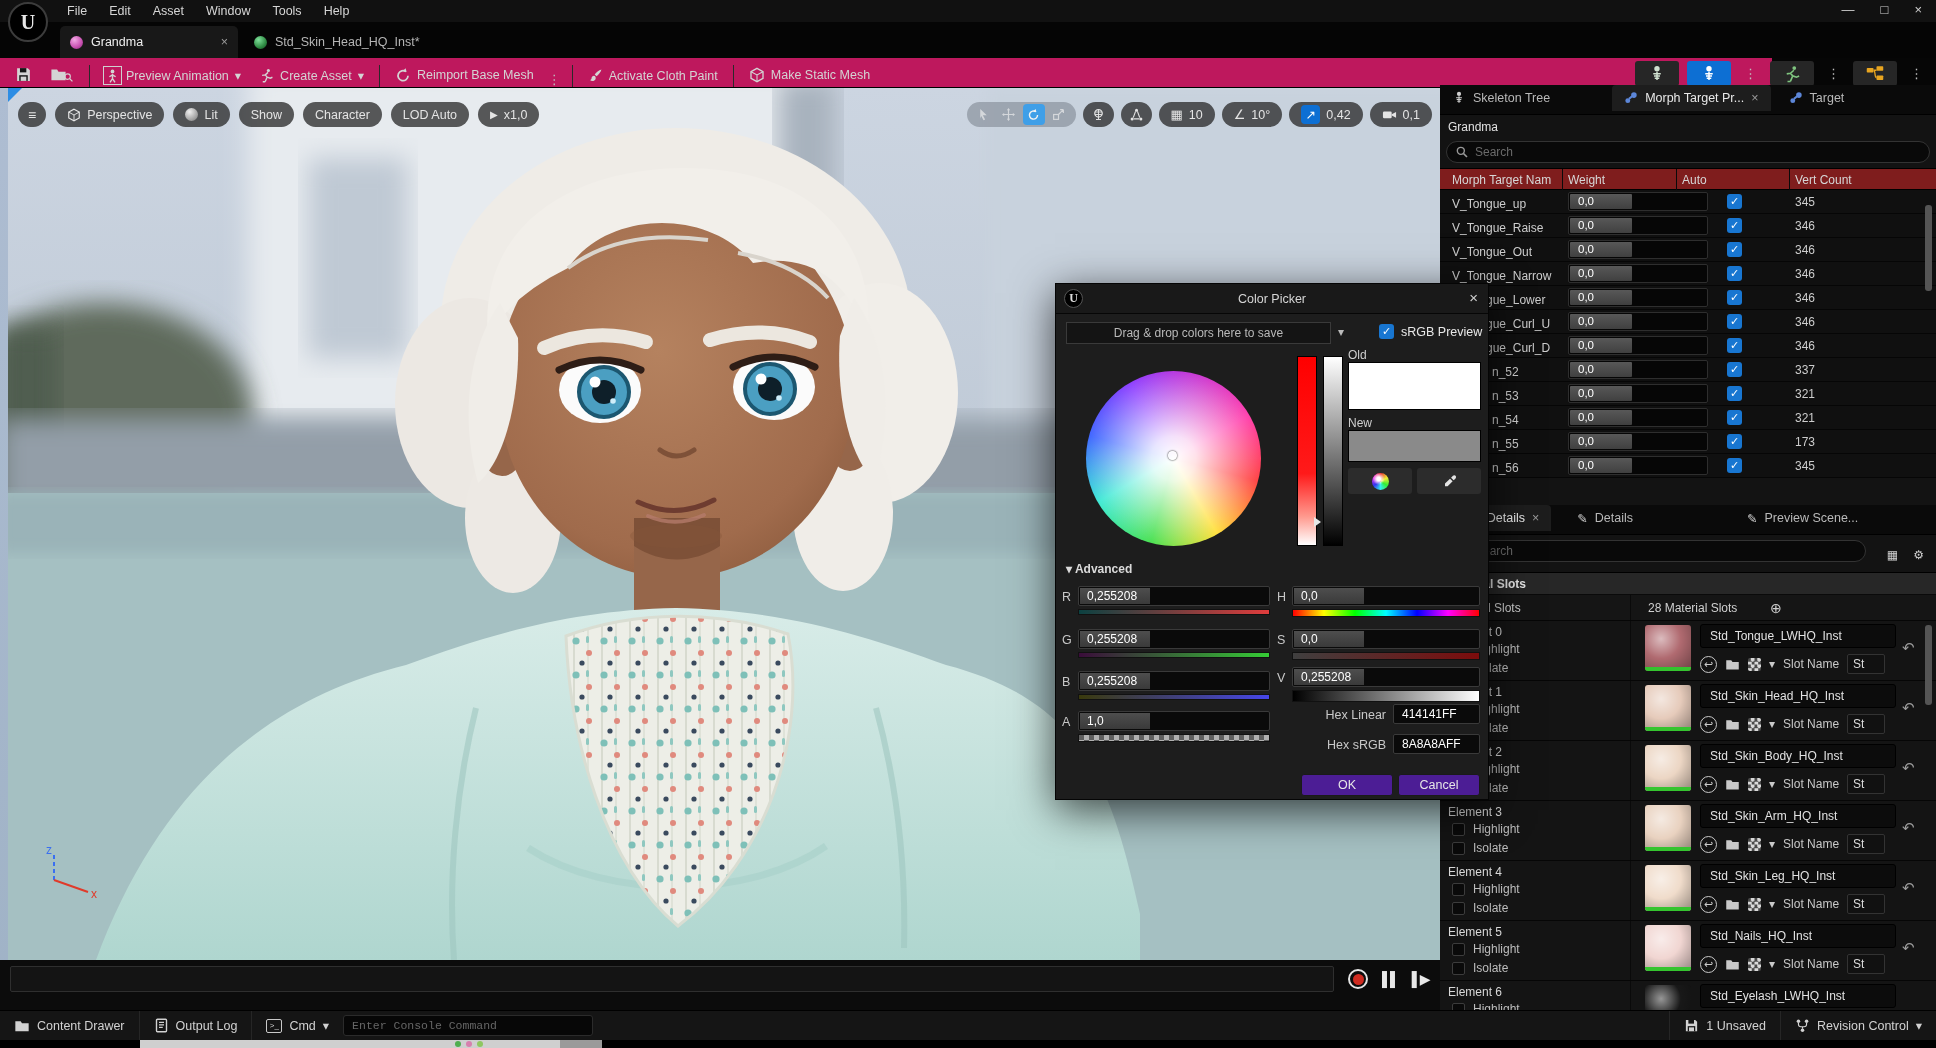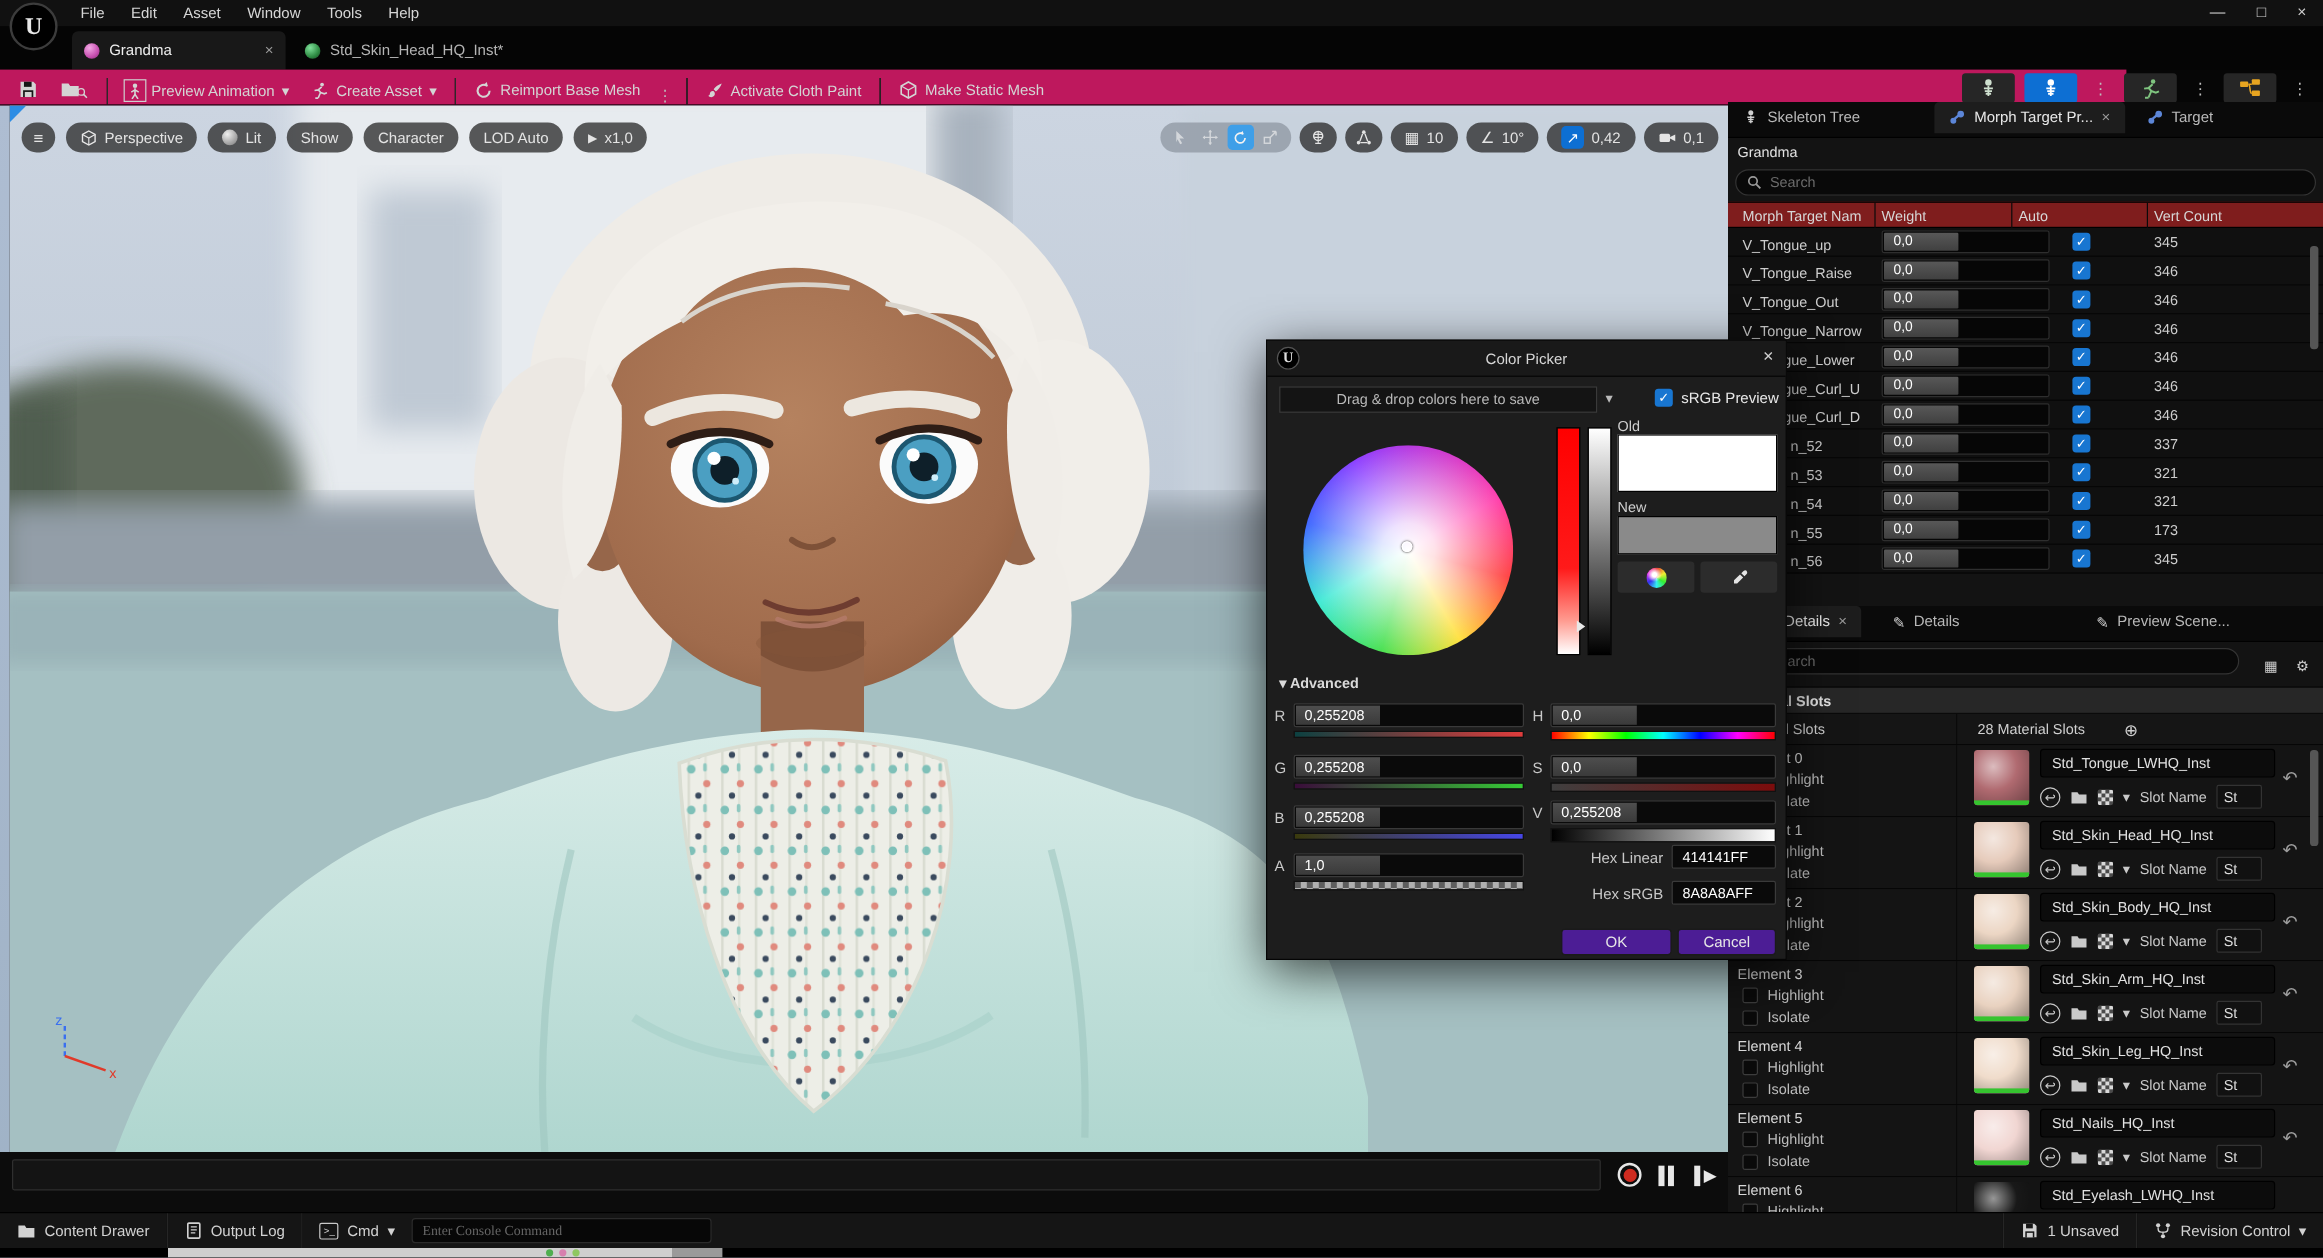--- a/index.html
+++ b/index.html
@@ -40,21 +40,21 @@
   #timeline{position:absolute;left:0;top:960px;width:1440px;height:50px;background:#0c0c0c}
   #scrub{position:absolute;left:10px;top:6px;width:1324px;height:26px;background:#141414;border:1px solid #2f2f2f;border-radius:2px}
   #transport{position:absolute;left:1348px;top:6px;display:flex;align-items:center;gap:14px;height:26px}
   #rec{width:20px;height:20px;border-radius:50%;border:2px solid #e6e6e6;display:flex;align-items:center;justify-content:center}
   #rec i{width:11px;height:11px;border-radius:50%;background:#cf2b20}
   .bars{color:#e8e8e8;font-size:14px;letter-spacing:-2px}
   
   #statusbar{position:absolute;left:0;top:1010px;width:1936px;height:30px;background:#151515;border-top:1px solid #000;display:flex;align-items:center}
   .sb-item{display:flex;align-items:center;gap:7px;color:#d2d2d2;font-size:12.5px;padding:0 14px;height:100%}
   .sb-sep{width:1px;height:100%;background:#000;border-right:1px solid #262626}
-  #console-input{width:250px;height:21px;background:#070707;border:1px solid #2b2b2b;border-radius:3px;color:#bbb;font-family:Liberation Serif, serif;font-size:11.5px;padding:0 8px}
+  #console-input{width:250px;height:21px;background:#070707;border:1px solid #2b2b2b;border-radius:3px;color:#bbb;font-family:Liberation Mono, monospace;font-size:11.5px;padding:0 8px}
   #console-input::placeholder{color:#666}
   #sliver{position:absolute;left:0;top:1040px;width:1936px;height:8px;background:#000}
   #left-strip{position:absolute;left:0;top:88px;width:8px;height:952px;background:linear-gradient(#aebdd2,#9fb2c6)}
   
   .rpanel{position:absolute;left:1440px;width:496px;background:#131313;z-index:10}
   .ptabs{position:relative;height:30px;background:#0a0a0a;border-bottom:1px solid #000;display:flex;align-items:flex-start}
   .ptab{height:26px;display:flex;align-items:center;gap:7px;padding:0 12px;font-size:12.5px;color:#b9b9b9;white-space:nowrap}
   .ptab.active{background:#1d1d1d;border-radius:4px 4px 0 0;color:#e8e8e8}
   .searchwrap{position:relative;margin:5px 6px;height:22px}
   .searchwrap input{width:100%;height:22px;background:#090909;border:1px solid #333;border-radius:11px;color:#ccc;padding:0 10px 0 28px;font-size:12px}

